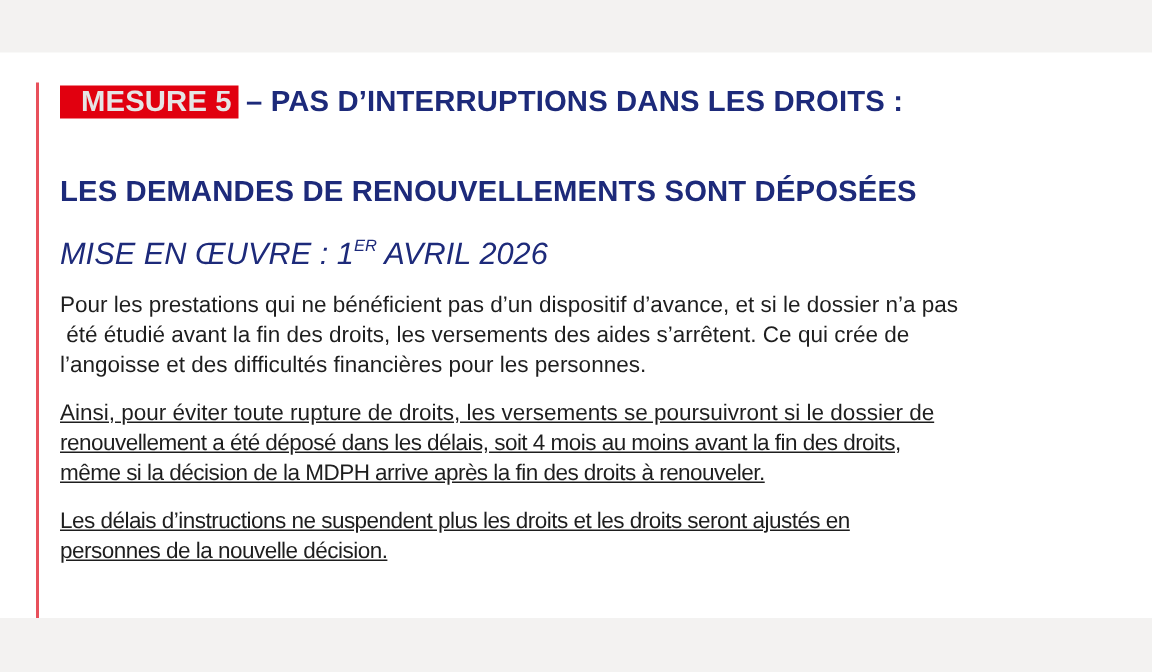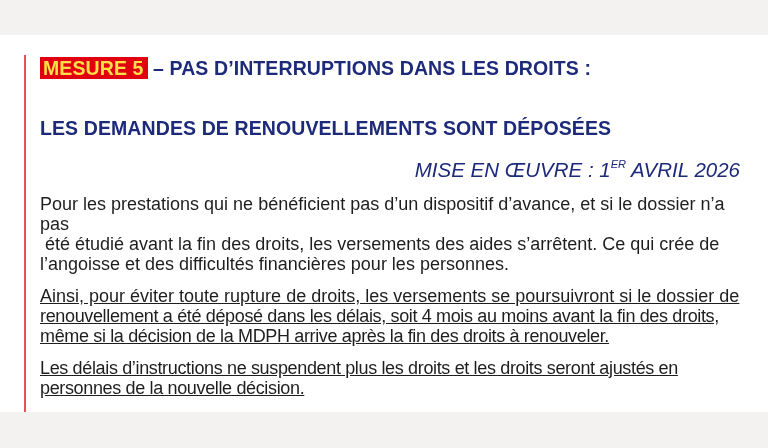--- a/index.html
+++ b/index.html
@@ -18,30 +18,30 @@
       background: #e8505b;
     }
     .content {
       position: absolute; left: 40px; top: 18px; width: 700px;
     }
     .title {
       margin: 0; color: #1d2a7a; font-weight: bold;
       font-size: 19.5px; line-height: 30px; letter-spacing: 0.1px;
     }
     .badge {
-      background: #e1000f; color: #fde047; padding: 0 4px 0 3px;
+      background: #e1000f; color: #e5e5e5; padding: 0 4px 0 14px;
     }
     .subtitle {
       margin: 8px 0 0 0; color: #1d2a7a; font-style: italic;
-      font-size: 20.5px; line-height: 26px; font-weight: normal; text-align: right;
+      font-size: 20.5px; line-height: 26px; font-weight: normal;
     }
     .subtitle sup { font-size: 11px; vertical-align: 9px; }
     .para {
       margin: 11px 0 0 0; color: #1e1e1e;
-      font-size: 18px; line-height: 20px;
+      font-size: 15px; line-height: 20px;
     }
     .para + .para { margin-top: 12px; text-decoration: underline; }
     .narrow { letter-spacing: -0.35px; margin-top: 40px; }
   </style>
 </head>
 <body>
 
 <div class="panel">
   <div class="rule"></div>
   <div class="content">

